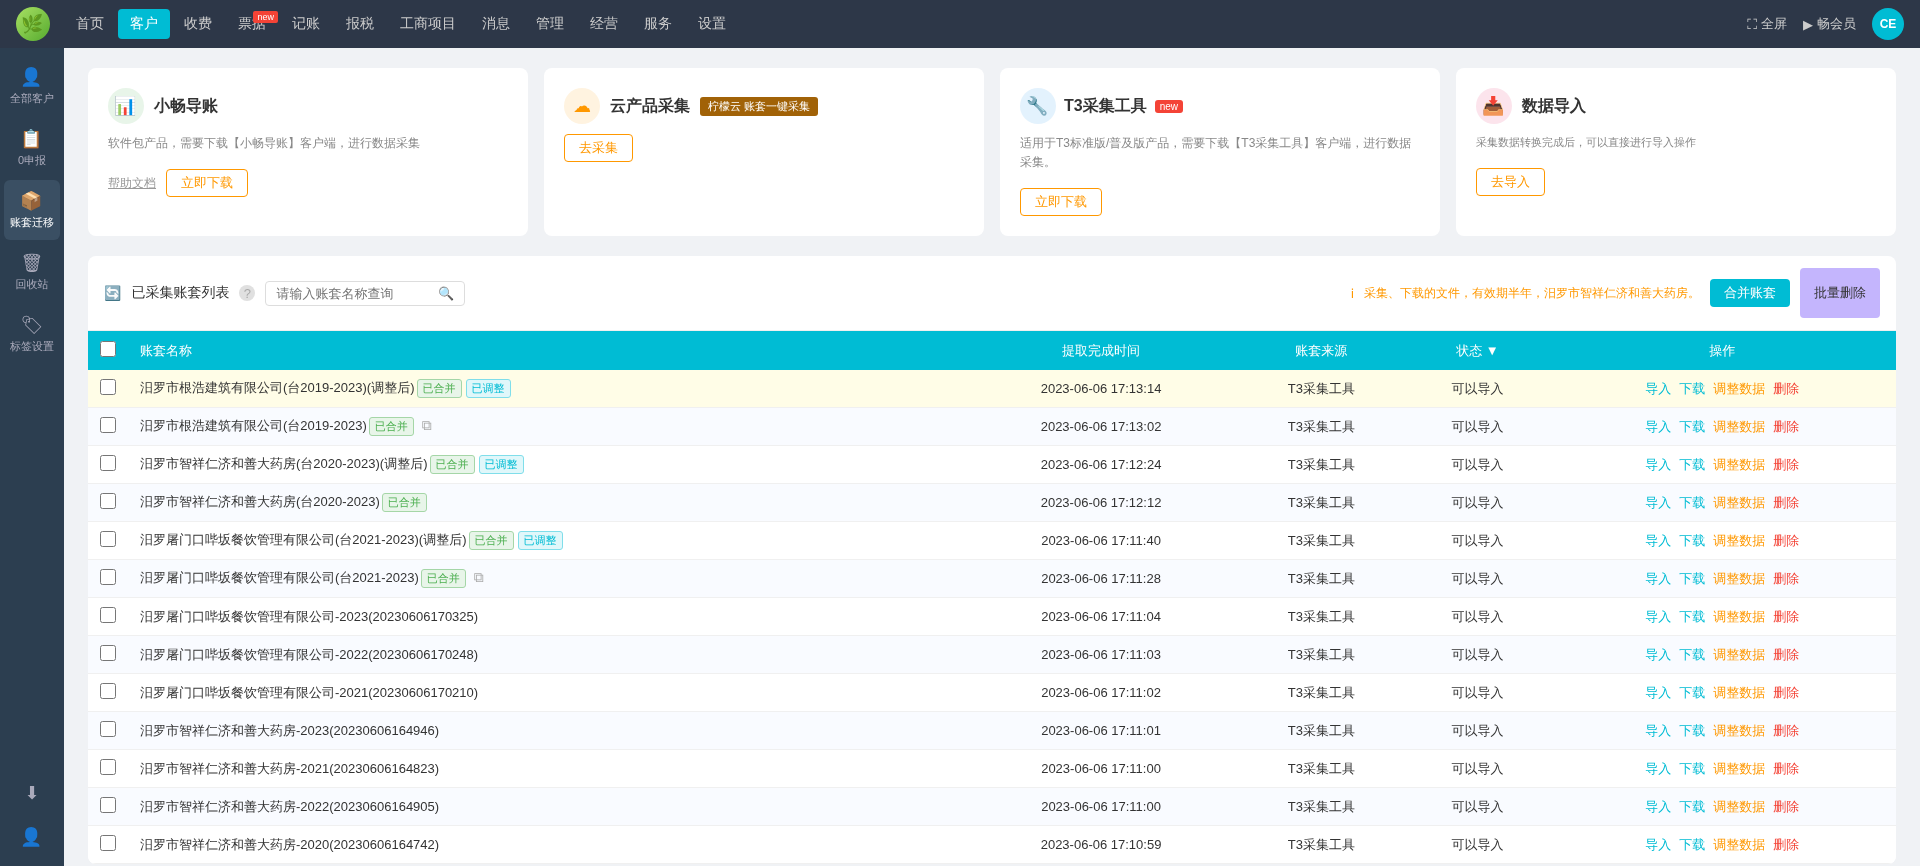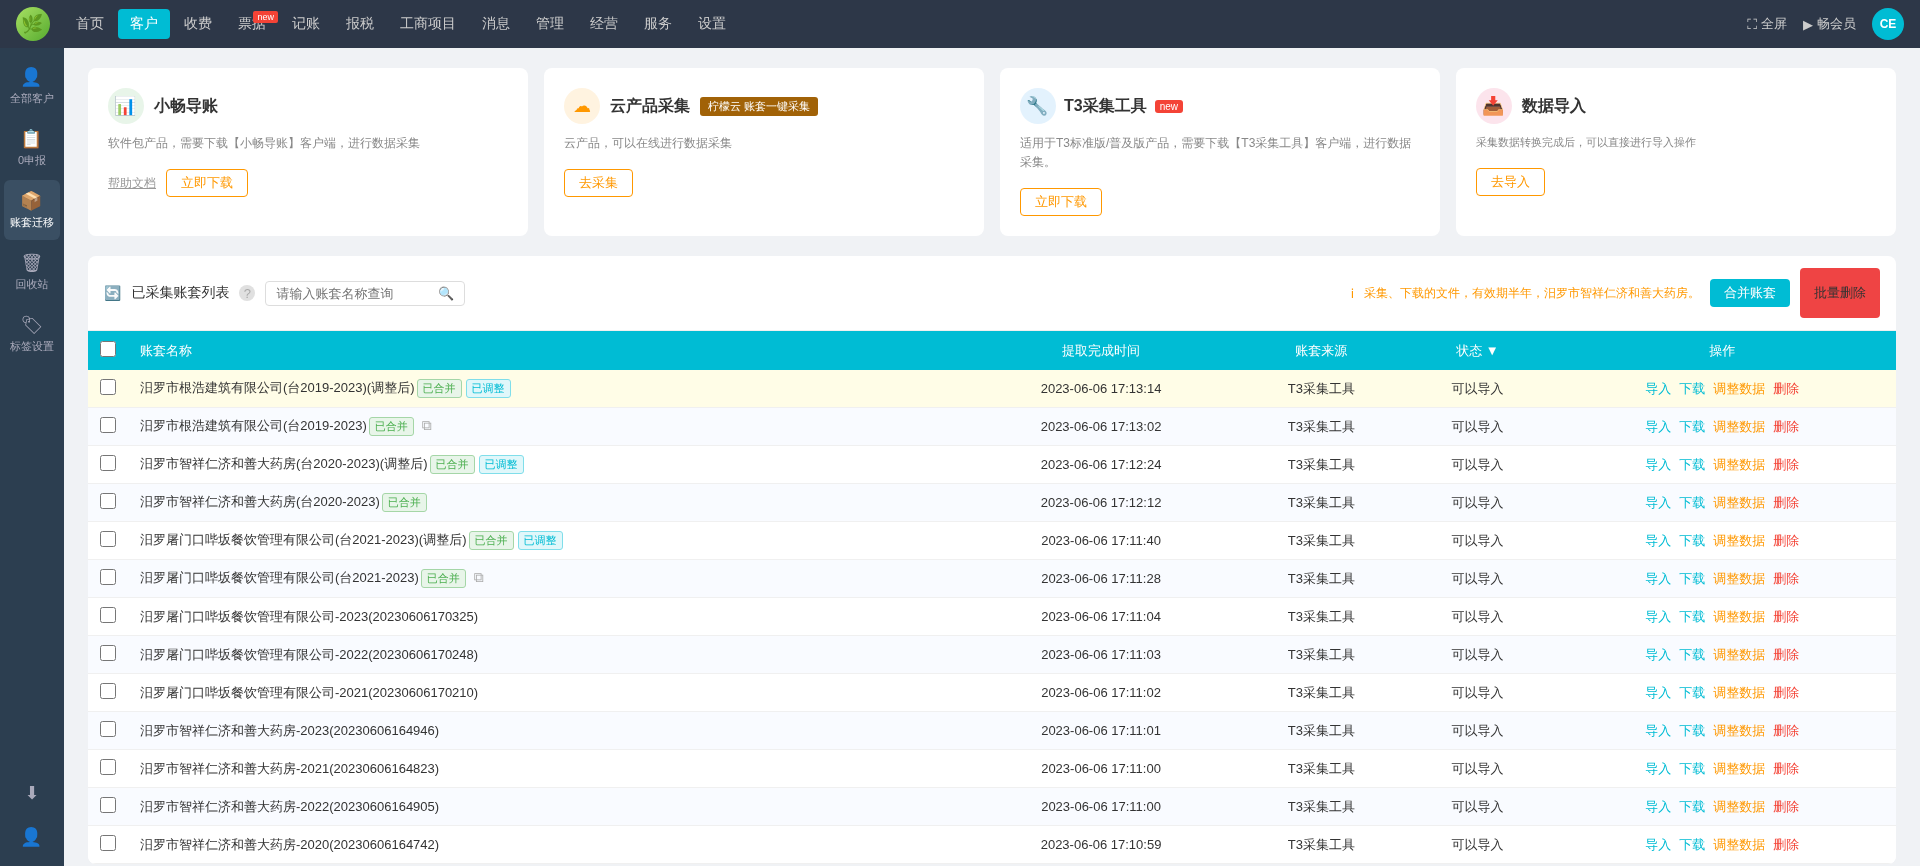--- a/index.html
+++ b/index.html
@@ -92,21 +92,20 @@
             <button style="border:1px solid #ff9800;color:#ff9800;padding:4px 14px;border-radius:4px;background:#fff;cursor:pointer;font-size:13px;">立即下载</button>
           </div>
         </div>
 
         <div style="background:#fff;border-radius:8px;padding:20px;">
           <div style="display:flex;align-items:center;gap:10px;margin-bottom:10px;">
             <div style="width:36px;height:36px;border-radius:50%;background:#fff3e0;display:flex;align-items:center;justify-content:center;font-size:18px;color:#ff9800;">☁</div>
             <span style="font-size:16px;font-weight:600;">云产品采集</span>
             <span style="background:#a16207;color:#fff;font-size:11px;padding:2px 8px;border-radius:3px;">柠檬云 账套一键采集</span>
           </div>
-          <p style="font-size:12px;color:#888;line-height:1.6;margin-bottom:16px;">云产品，可以在线进行数据采集</p>
           <div>
             <button style="border:1px solid #ff9800;color:#ff9800;padding:4px 14px;border-radius:4px;background:#fff;cursor:pointer;font-size:13px;">去采集</button>
           </div>
         </div>
 
         <div style="background:#fff;border-radius:8px;padding:20px;">
           <div style="display:flex;align-items:center;gap:8px;margin-bottom:10px;">
             <div style="width:36px;height:36px;border-radius:50%;background:#e3f2fd;display:flex;align-items:center;justify-content:center;font-size:18px;color:#2196f3;">🔧</div>
             <span style="font-size:16px;font-weight:600;">T3采集工具</span>
             <span style="background:#f44336;color:#fff;font-size:10px;padding:1px 5px;border-radius:3px;">new</span>
@@ -136,21 +135,21 @@
           <span style="font-size:14px;font-weight:500;">已采集账套列表</span>
           <span style="color:#aaa;font-size:13px;cursor:pointer;background:#e0e0e0;border-radius:50%;width:16px;height:16px;display:inline-flex;align-items:center;justify-content:center;">?</span>
           <div style="display:flex;align-items:center;border:1px solid #ddd;border-radius:4px;padding:4px 10px;gap:6px;width:200px;">
             <input style="border: none; outline: none; font-size: 13px; width: 100%; color: rgb(51, 51, 51);" placeholder="请输入账套名称查询">
             <span style="color:#aaa;cursor:pointer;">🔍</span>
           </div>
           <div style="margin-left:auto;display:flex;align-items:center;gap:10px;">
             <span style="color:#ff9800;font-size:13px;">ℹ</span>
             <span style="color:#ff9800;font-size:12px;">采集、下载的文件，有效期半年，汨罗市智祥仁济和善大药房。</span>
             <button style="background:#00bcd4;color:#fff;padding:5px 14px;border-radius:4px;border:none;cursor:pointer;font-size:13px;">合并账套</button>
-            <button style="background:#ef4444;color:#333;padding:16px 14px;border-radius:4px;border:none;cursor:pointer;font-size:13px;">批量删除</button>
+            <button style="background:#c4b5fd;color:#333;padding:16px 14px;border-radius:4px;border:none;cursor:pointer;font-size:13px;">批量删除</button>
           </div>
         </div>
 
         <div style="overflow-x:auto;">
           <table style="width:100%;border-collapse:collapse;">
             <thead>
               <tr>
                 <th style="background:#00bcd4;color:#fff;padding:10px 12px;text-align:center;font-weight:500;font-size:13px;width:40px;">
                   <input type="checkbox" style="width: 16px; height: 16px; accent-color: rgb(255, 255, 255);">
                 </th>

